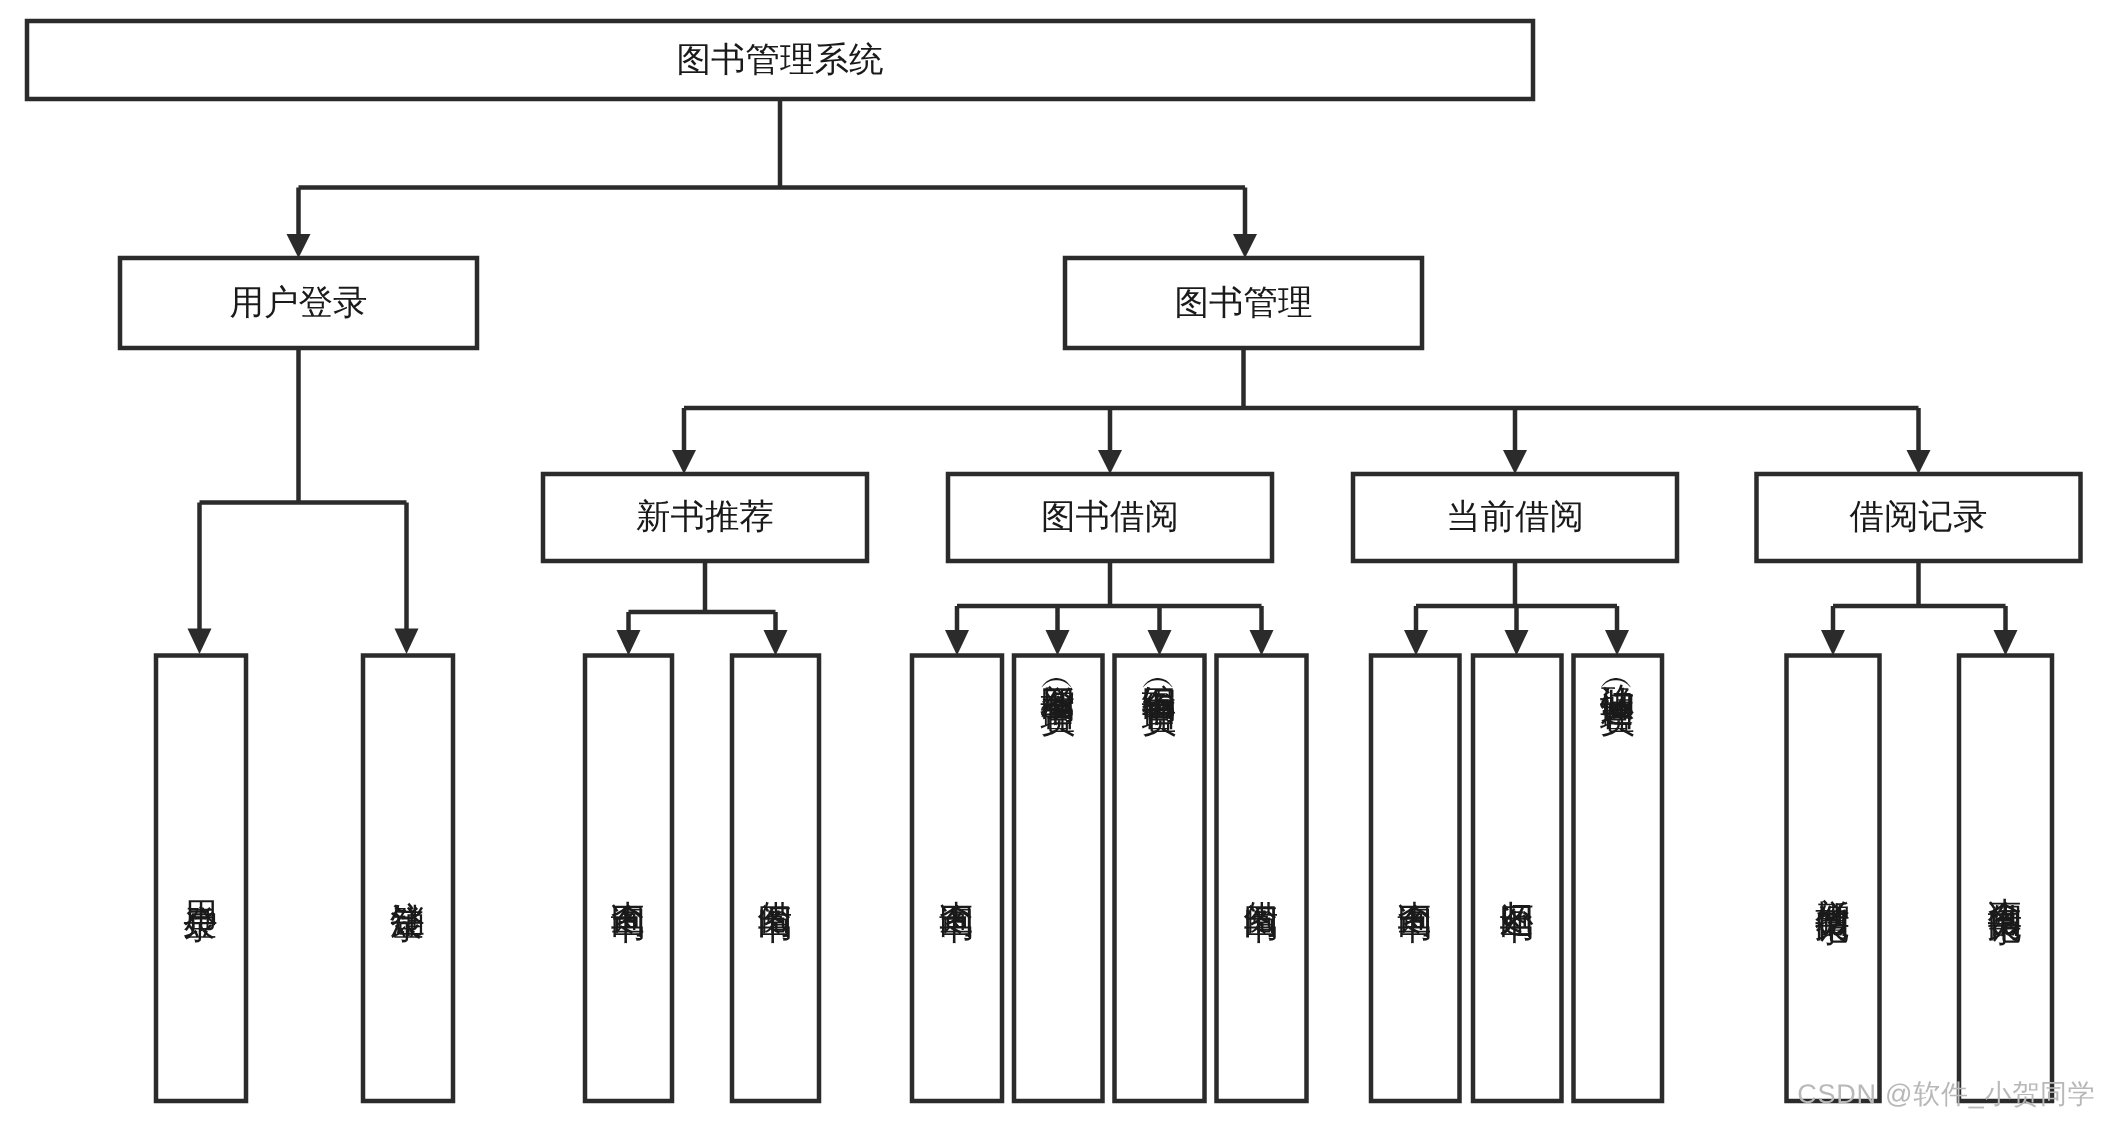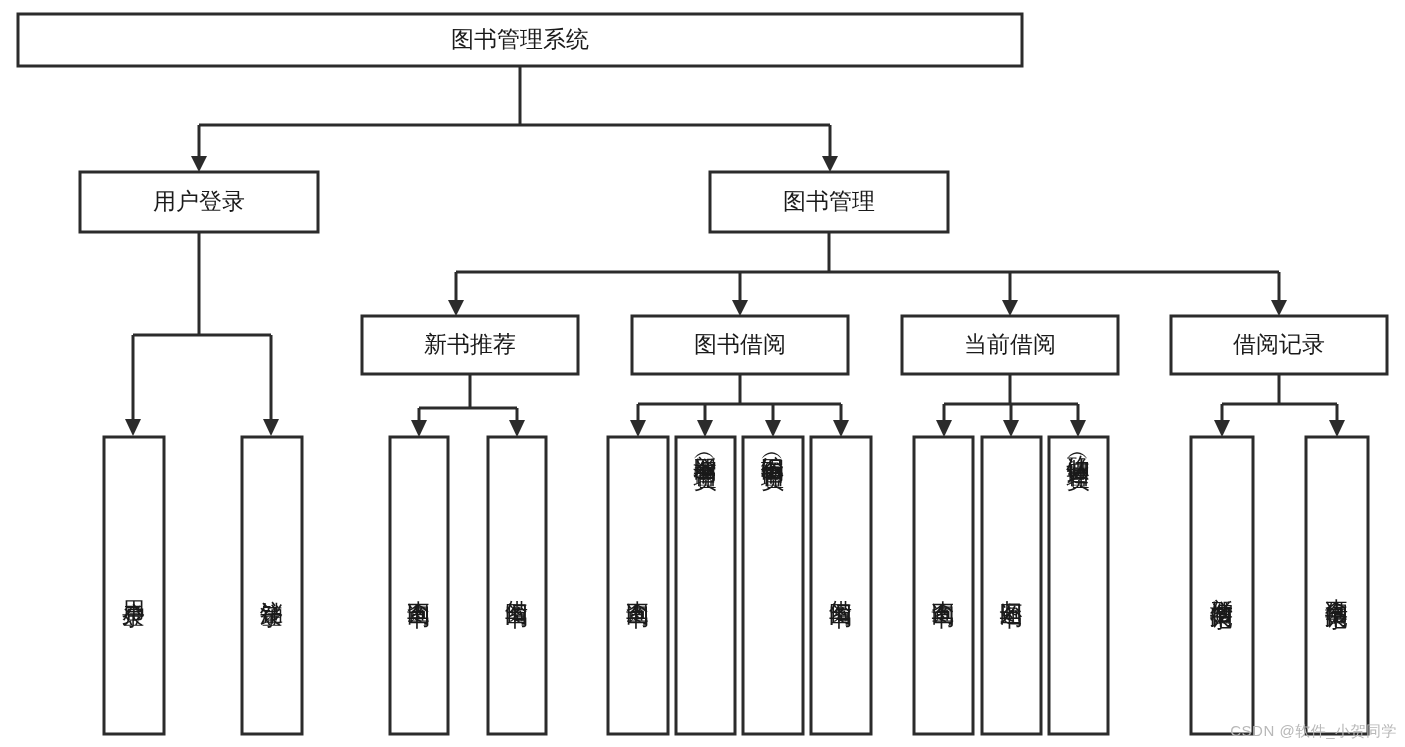--- a/index.html
+++ b/index.html
@@ -62,21 +62,21 @@
     line-height: 1.14;
     letter-spacing: 2px;
     color: #1a1a1a;
     white-space: nowrap;
   }
   .watermark {
     position: absolute;
     right: 8px;
     bottom: 6px;
     font-family: "Liberation Sans", "DejaVu Sans", sans-serif;
-    font-size: 15px;
+    font-size: 18px;
     color: #b8b8b8;
     letter-spacing: 0.5px;
     white-space: nowrap;
   }
 </style>
 </head>
 <body>
 
 <div id="canvas">
 

